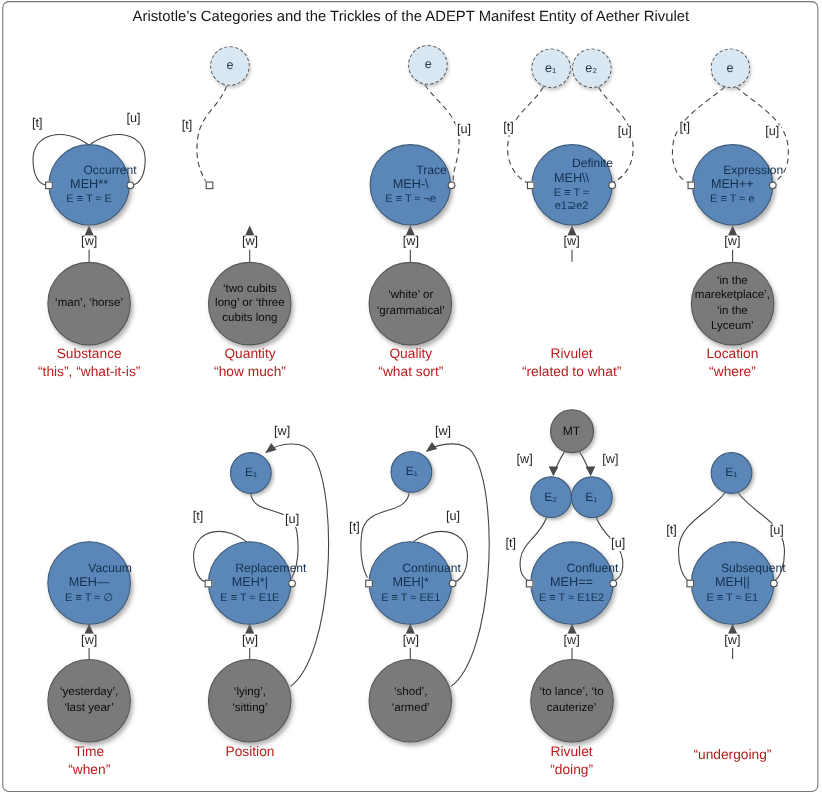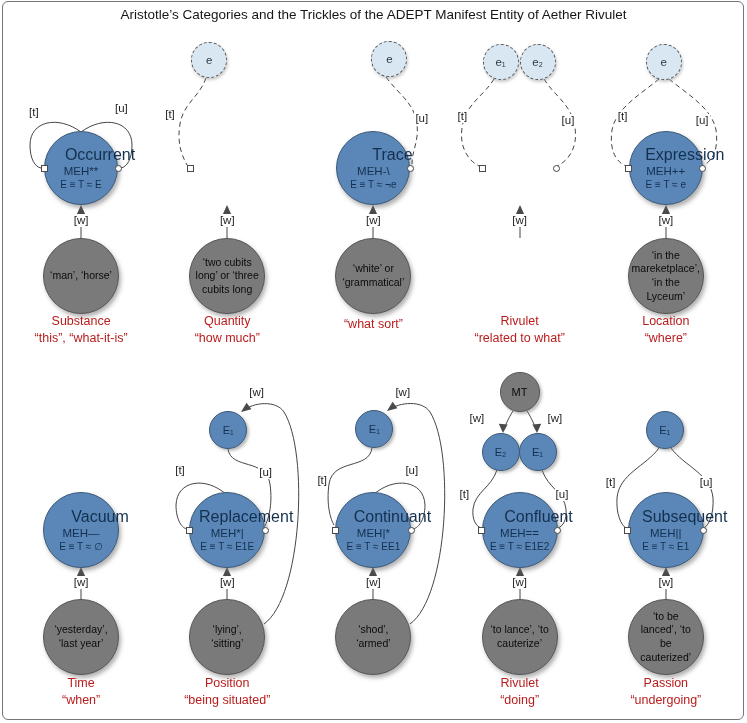--- a/index.html
+++ b/index.html
@@ -18,21 +18,21 @@
   .wires .dsh{stroke-dasharray:5 3.5;}
   .wires polygon{fill:#4a4a4a;stroke:none;}
   .node{position:absolute;border-radius:50%;display:flex;flex-direction:column;align-items:center;justify-content:center;text-align:center;box-sizing:border-box;}
   .blue{width:74px;height:74px;left:36px;top:93px;background:#5a86b8;border:1.5px solid #3c5a78;color:#14304f;box-shadow:2px 3px 4px rgba(110,110,110,.55);}
   .row2 .blue{left:35px;top:130px;width:76px;height:76px;}
   .grayc{width:76px;height:76px;left:35px;top:200px;background:#7a7a7a;border:1.5px solid #565656;color:#0b0b0b;box-shadow:2px 3px 4px rgba(110,110,110,.55);}
   .row2 .grayc{top:237px;}
   .ecirc{width:36px;height:36px;background:#d9e7f3;border:1.3px dashed #5a5a5a;color:#2b3a4a;font-size:11.5px;box-shadow:1px 2px 3px rgba(150,150,150,.5);}
   .satc{width:38px;height:38px;background:#5a86b8;border:1.5px solid #3c5a78;color:#14304f;font-size:11px;box-shadow:2px 2px 3px rgba(120,120,120,.5);}
   .mtc{width:40px;height:40px;background:#7a7a7a;border:1.5px solid #565656;color:#0b0b0b;font-size:11px;box-shadow:2px 2px 3px rgba(120,120,120,.5);}
-  .tname{font-size:16px;white-space:nowrap;margin-left:38px;}
+  .tname{font-size:11px;white-space:nowrap;margin-left:38px;}
   .tmeh{font-size:11.5px;margin-top:1px;white-space:nowrap;}
   .tformula{font-size:10px;margin-top:2px;line-height:1.2;}
   .c-relation .tformula{max-width:48px;}
   .ex{font-size:10.5px;line-height:1.3;padding:0 5px;}
   .elab{position:absolute;font-size:11.5px;color:#1f1f1f;background:#ffffff;padding:0 1px;line-height:1.1;z-index:5;}
   .wlab{left:50%;transform:translateX(-50%);}
   .conn{position:absolute;background:#ffffff;border:1px solid #4a4a4a;width:7px;height:7px;box-sizing:border-box;z-index:4;}
   .ci{border-radius:50%;}
   .catlabel{position:absolute;left:-9px;right:-9px;text-align:center;color:#b91c1c;}
   .catlabel{top:276px;}
@@ -111,36 +111,42 @@
         <div class="tmeh">MEH-\</div>
         <div class="tformula">E ≡ T ≈ ¬e</div>
       </div>
       <div class="conn ci" style="left:106.5px;top:126.5px"></div>
       <div class="elab" style="left:114px;top:74px">[u]</div>
       <div class="elab wlab" style="top:176px">[w]</div>
       <div class="node grayc">
         <div class="ex">‘white’ or ‘grammatical’</div>
       </div>
       <div class="catlabel">
+        <div class="catname">Quality</div>
         <div class="catgloss">“what sort”</div>
       </div>
     </div>
 
     <div class="cell c-relation">
       <svg class="wires" width="146" height="324" viewBox="0 0 146 324">
         <path class="dsh" d="M47,41 C37,58 18,66 15,90 C12,110 22,123 32,128"></path>
         <path class="dsh" d="M97,41 C107,58 125,66 128,90 C131,110 121,123 110,128"></path>
         <path d="M73,178 L73,200"></path>
         <polygon points="73,167 68,178 78,178"></polygon>
       </svg>
       <div class="node ecirc" style="left:36px;top:6px">
         <span>e₁</span>
       </div>
       <div class="node ecirc" style="left:73px;top:6px">
         <span>e₂</span>
+      </div>
+      <div class="node blue">
+        <div class="tname">Definite</div>
+        <div class="tmeh">MEH\\</div>
+        <div class="tformula">E ≡ T ≈ e1⊇e2</div>
       </div>
       <div class="conn" style="left:32.5px;top:126.5px"></div>
       <div class="conn ci" style="left:106.5px;top:126.5px"></div>
       <div class="elab" style="left:10px;top:72px">[t]</div>
       <div class="elab" style="left:114px;top:76px">[u]</div>
       <div class="elab wlab" style="top:176px">[w]</div>
       <div class="catlabel">
         <div class="catname">Rivulet</div>
         <div class="catgloss">“related to what”</div>
       </div>
@@ -219,21 +225,20 @@
       <div class="conn ci" style="left:107.5px;top:164.5px"></div>
       <div class="elab" style="left:94px;top:24px">[w]</div>
       <div class="elab" style="left:20px;top:102px">[t]</div>
       <div class="elab" style="left:104px;top:104px">[u]</div>
       <div class="elab wlab" style="top:214px">[w]</div>
       <div class="node grayc">
         <div class="ex">‘lying’, ‘sitting’</div>
       </div>
       <div class="catlabel">
         <div class="catname">Position</div>
-        <div class="catgloss">“being situated”</div>
       </div>
     </div>
 
     <div class="cell">
       <svg class="wires" width="146" height="361" viewBox="0 0 146 361">
         <path d="M110,262 C148,235 155,90 130,50 C122,38 100,40 88,48"></path>
         <polygon points="87,49 92.6,39.8 97.4,46.2"></polygon>
         <path d="M72,86 C69,108 33,96 29,122 C26,144 31,158 34,163"></path>
         <path d="M73,133 C94,114 124,118 125,143 C125,158 118,167 112,167"></path>
         <path d="M73,216 L73,237"></path>
@@ -312,22 +317,18 @@
       <div class="node blue">
         <div class="tname">Subsequent</div>
         <div class="tmeh">MEH||</div>
         <div class="tformula">E ≡ T ≈ E1</div>
       </div>
       <div class="conn" style="left:31.5px;top:164.5px"></div>
       <div class="conn ci" style="left:107.5px;top:164.5px"></div>
       <div class="elab" style="left:12px;top:114px">[t]</div>
       <div class="elab" style="left:106px;top:114px">[u]</div>
       <div class="elab wlab" style="top:214px">[w]</div>
-      <div class="node grayc">
-        <div class="ex">‘to be lanced’, ‘to be cauterized’</div>
-      </div>
-      <div class="catlabel">
-        <div class="catname">Passion</div>
+      <div class="catlabel">
         <div class="catgloss">“undergoing”</div>
       </div>
     </div>
   </div>
 </div>
 
 </body></html>

